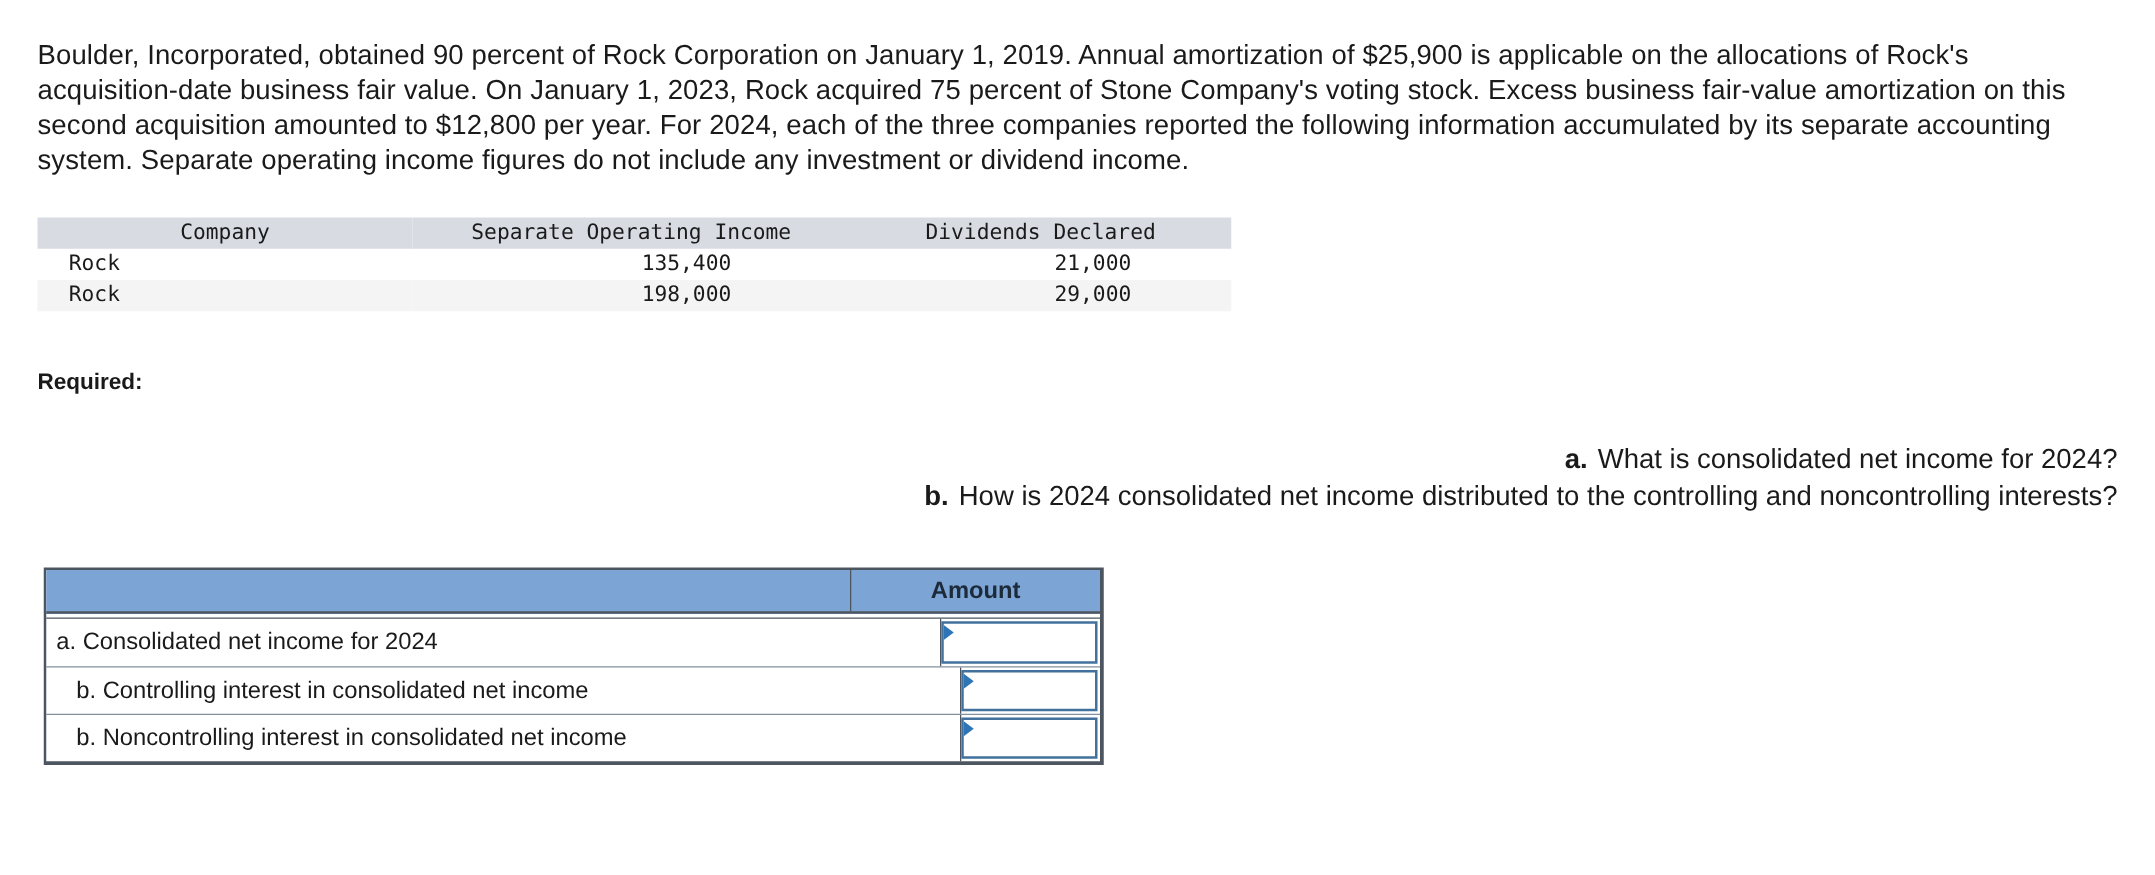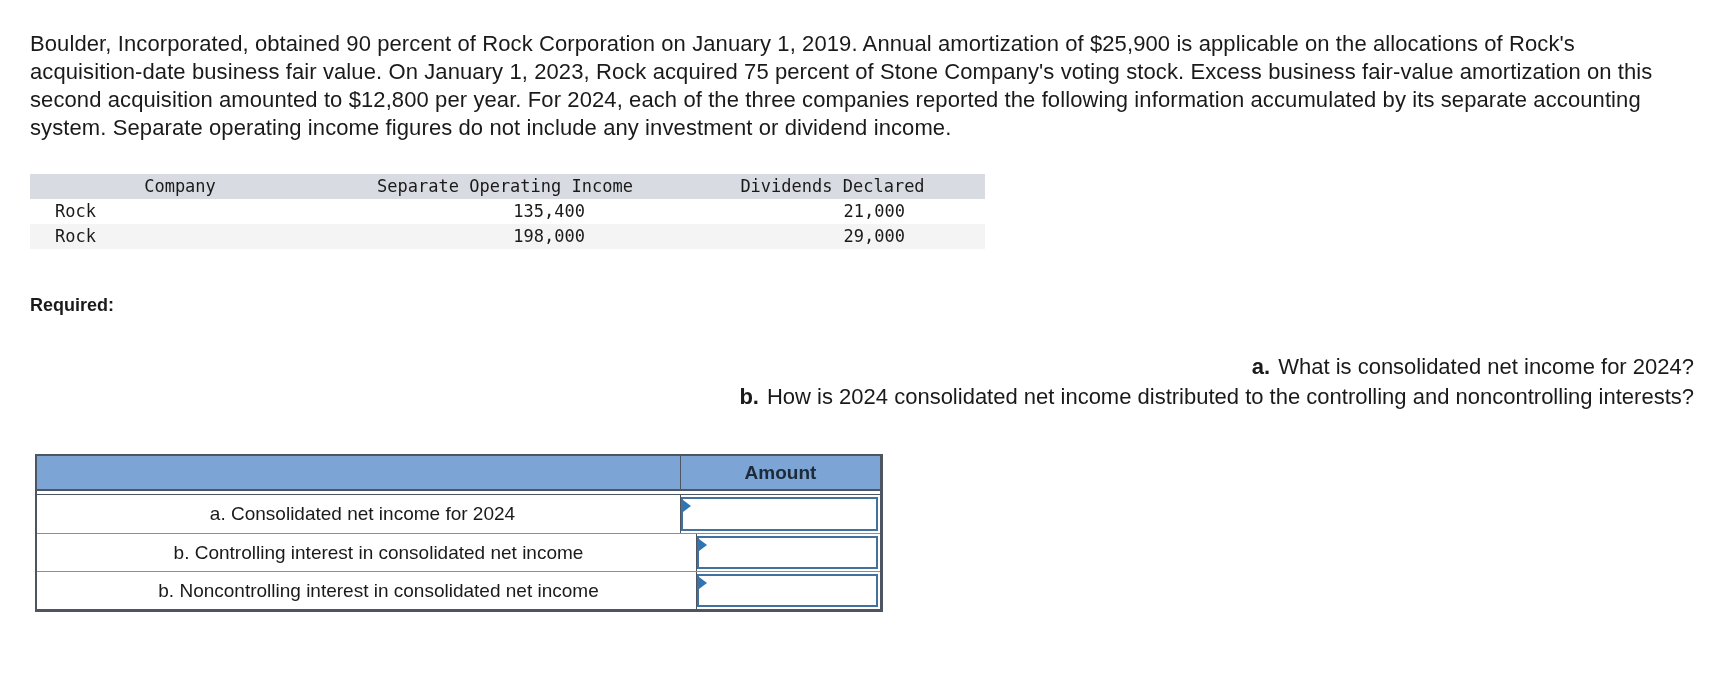--- a/index.html
+++ b/index.html
@@ -66,23 +66,23 @@
   }
   .at-label-header { width: 644px; border-right: 1px solid #4d5660; }
   .at-amount-header {
     flex: 1; text-align: center; line-height: 33px;
     font-weight: bold; color: #1c2a3a;
   }
   .at-body { border-top: 1px solid #4d5660; }
   .at-row { display: flex; height: 38px; }
   .at-row + .at-row { border-top: 1px solid #85909b; padding-left: 16px; }
   .at-label {
-    width: 644px; border-right: 1px solid #4d5660;
+    width: 716px; border-right: 1px solid #4d5660;
     padding-left: 8px; line-height: 37px;
-    white-space: nowrap; overflow: hidden; text-align: center;
+    white-space: nowrap; overflow: hidden;
   }
   .at-input-cell { flex: 1; position: relative; padding: 2px 2px 2px 0; }
   .at-input {
     width: 100%; height: 100%;
     background: #ffffff;
     border: 2px solid var(--input-border, #41719c);
     position: relative;
     cursor: text;
   }
   .cell-marker {

